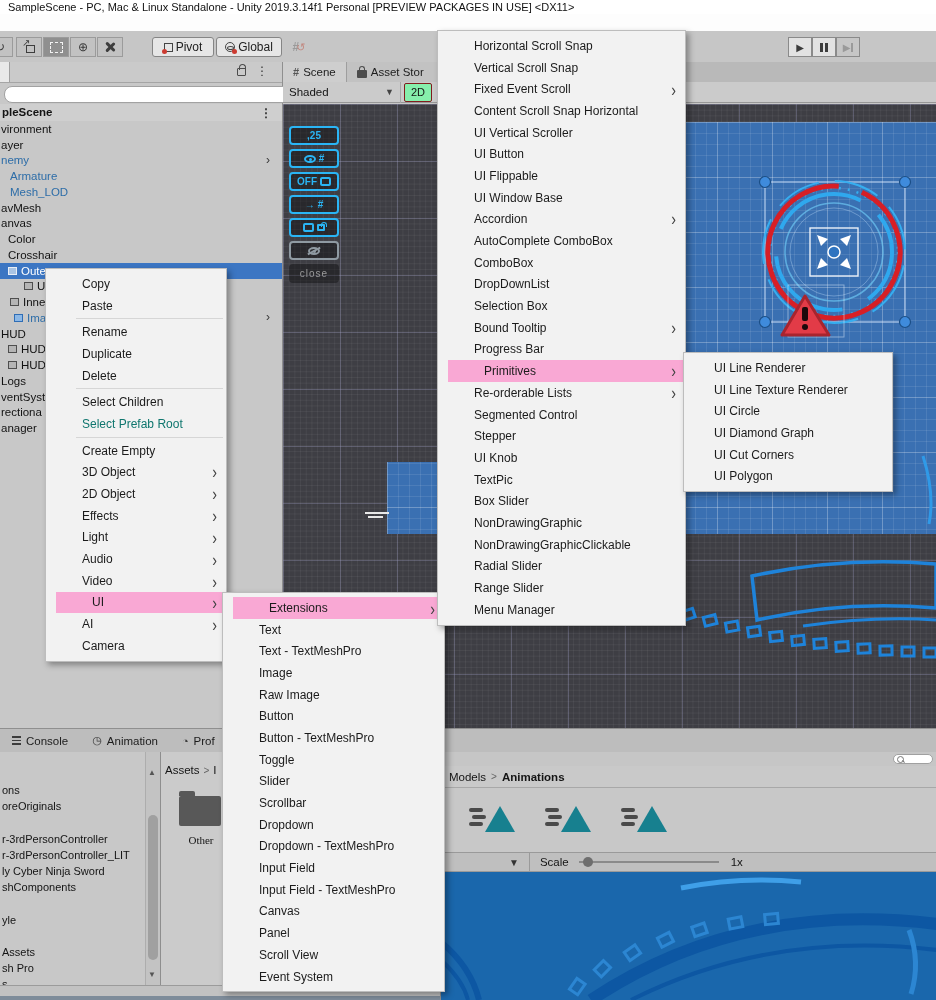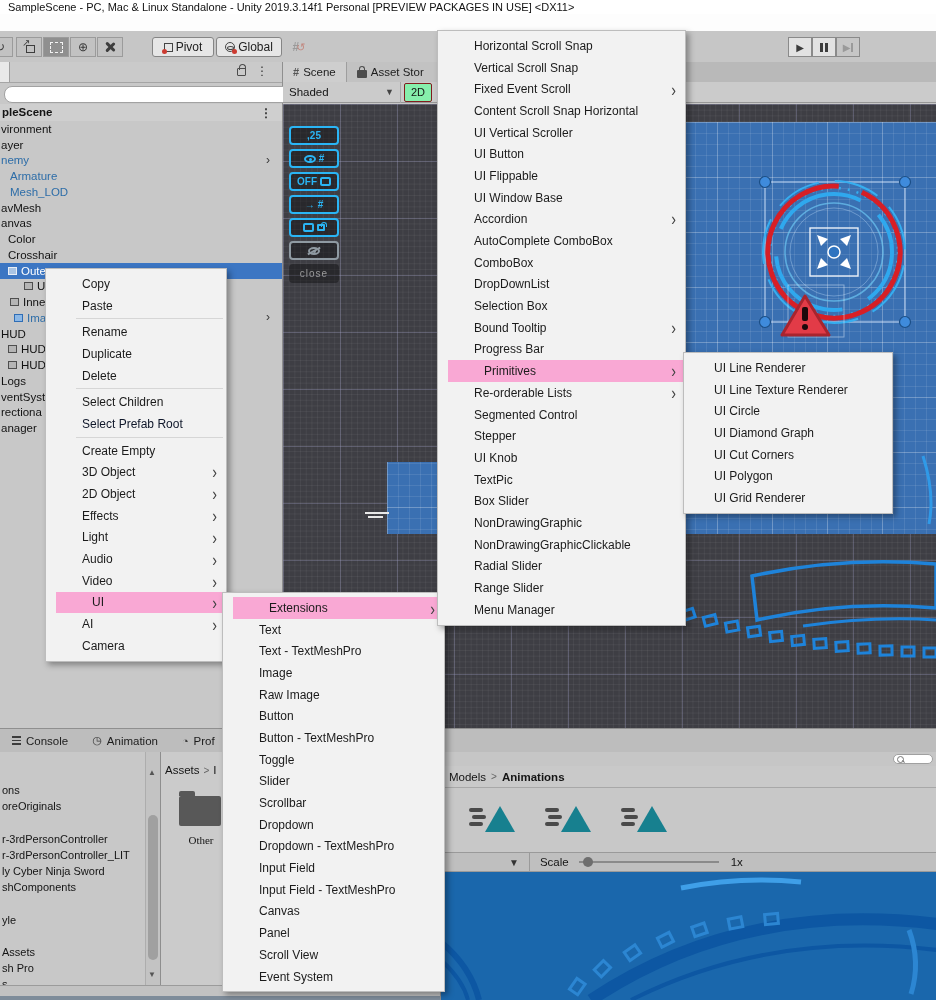--- a/index.html
+++ b/index.html
@@ -115,21 +115,21 @@
   .ubtn.gray .eye{border-color:#8f9aa2;}
   .ubtn.gray .eye::after{background:#8f9aa2;}
   .ubtn .slash{position:absolute;width:14px;height:2px;background:#8f9aa2;transform:rotate(-28deg);}
   .ubtn.closebtn{border-color:transparent;color:#9a9a9a;font-weight:normal;letter-spacing:1px;}
   
   .menu{position:absolute;background:#f2f2f2;border:1px solid #bdbdbd;box-shadow:3px 3px 6px rgba(0,0,0,.35);
         padding:4px 0;font-size:12px;color:#1b1b1b;box-sizing:border-box;}
   .mi{position:relative;height:21.7px;display:flex;align-items:center;padding-left:36px;}
   .menu.tight .mi{padding-left:30px;}
   .mi.hl{background:#f9a8d4;margin-left:10px;}
-  .mi.dis .mi-l{color:#0f172a;}
+  .mi.dis .mi-l{color:#0f766e;}
   .mi.sep{margin-top:5px;}
   .mi.sep::before{content:"";position:absolute;left:30px;right:3px;top:-3px;height:1px;background:#d6d6d6;}
   .mi-a{display:none;position:absolute;right:9px;color:#444;font-size:14px;transform:scaleY(1.3);line-height:1;}
   .mi.ar .mi-a{display:block;}
   .mi.ar .mi-a::after{content:"›";}
   #ctx-menu{left:45px;top:268px;width:182px;z-index:60;}
   #ui-sub{left:222px;top:592px;width:223px;z-index:61;}
   #ext-sub{left:437px;top:30px;width:249px;z-index:62;}
   #prim-sub{left:683px;top:352px;width:210px;z-index:63;}
   
@@ -871,19 +871,15 @@
 
       </div>
       <div class="mi">
         <span class="mi-l">UI Cut Corners</span>
 
       </div>
       <div class="mi">
         <span class="mi-l">UI Polygon</span>
 
       </div>
-      <div class="mi">
-        <span class="mi-l">UI Grid Renderer</span>
-
-      </div>
     </div>
 
 </div>
 
 </body></html>

